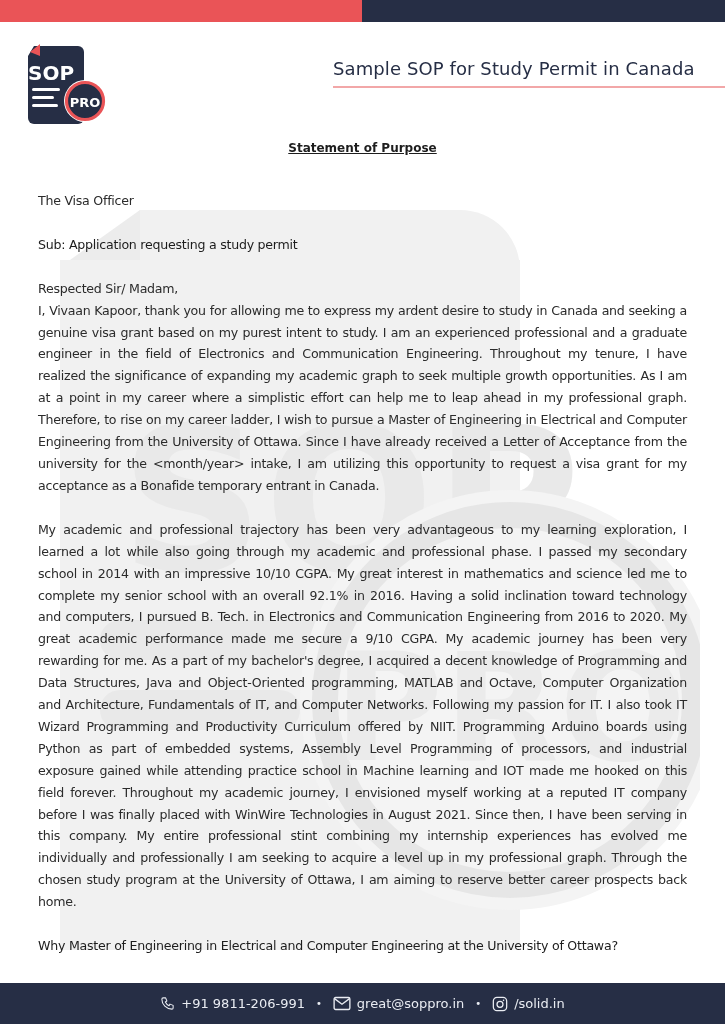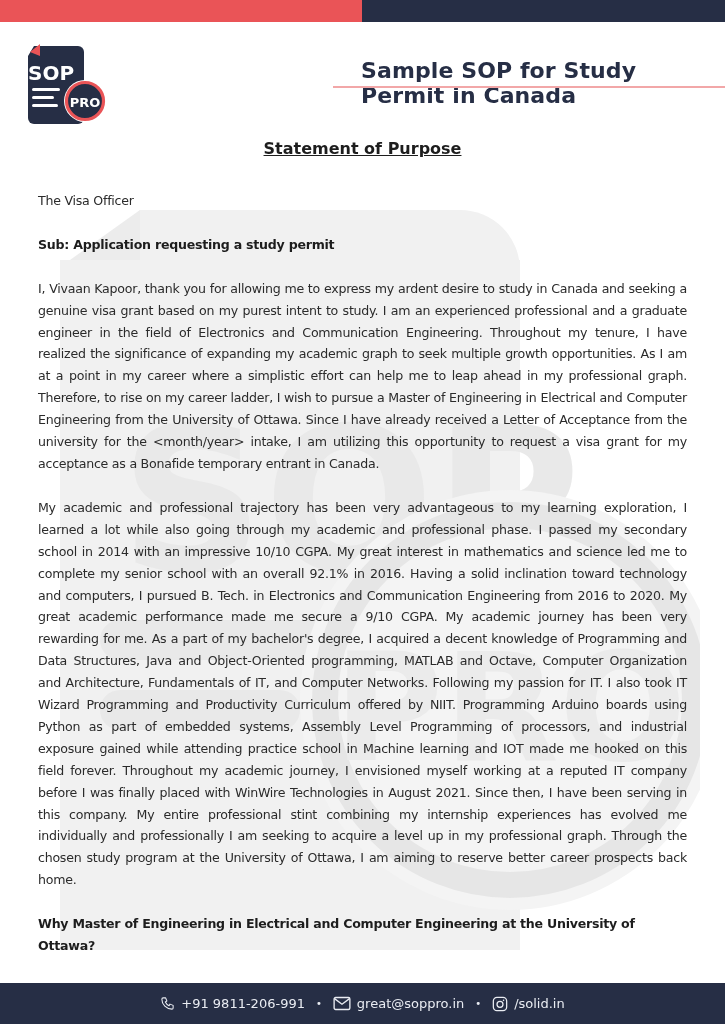--- a/index.html
+++ b/index.html
@@ -4,29 +4,29 @@
 <style>
   * { box-sizing: border-box; margin: 0; padding: 0; }
   html, body { width: 725px; height: 1024px; overflow: hidden; background: #ffffff; }
   body { position: relative; font-family: "Liberation Sans", "DejaVu Sans", sans-serif; color: #2a2a2a; }
 
   .topbar { position: absolute; left: 0; top: 0; width: 725px; height: 22px; display: flex; }
   .topbar .red { width: 362px; height: 100%; background: #ea5457; }
   .topbar .navy { flex: 1; height: 100%; background: #262e45; }
 
   .logo { position: absolute; left: 24px; top: 42px; width: 84px; height: 82px; }
-  .header-title { position: absolute; left: 333px; top: 58px; font-size: 22px; font-weight: bold; color: #262e45; letter-spacing: 0.1px; font-family: "DejaVu Sans", sans-serif; margin-left: 28px; }
+  .header-title { position: absolute; left: 333px; top: 58px; font-size: 18px; font-weight: normal; color: #262e45; letter-spacing: 0.1px; font-family: "DejaVu Sans", sans-serif; }
   .header-rule { position: absolute; left: 333px; top: 86px; width: 392px; height: 2px; background: #f2a7a8; }
 
   .watermark { position: absolute; left: 60px; top: 200px; width: 640px; height: 760px; pointer-events: none; }
 
   .content { position: absolute; left: 38px; top: 138px; width: 649px; font-size: 12.6px; line-height: 21.9px; color: #2b2b2b; font-family: "DejaVu Sans", sans-serif; letter-spacing: -0.25px; }
-  .doc-title { text-align: center; font-weight: bold; text-decoration: underline; font-size: 16px; color: #1d1d1d; margin-bottom: 24px; letter-spacing: 0; }
+  .doc-title { text-align: center; font-weight: bold; text-decoration: underline; font-size: 12px; color: #1d1d1d; margin-bottom: 24px; letter-spacing: 0; }
   .line { display: block; }
-  .bold { font-weight: bold; color: #1d1d1d; }
+  .bold { font-weight: normal; color: #1d1d1d; }
   .gap { height: 22px; }
   .para { text-align: justify; }
 
   .footer { position: absolute; left: 0; top: 983px; width: 725px; height: 41px; background: #262e45; display: flex; align-items: center; justify-content: center; gap: 9px; color: #e9ecf2; font-size: 13px; font-family: "DejaVu Sans", sans-serif; }
   .footer .item { display: flex; align-items: flex-start; gap: 6px; }
   .footer .sep { font-size: 10px; color: #e9ecf2; margin: 0 2px; }
   .footer svg { display: block; }
 </style>
 </head>
 <body>
@@ -74,20 +74,21 @@
   <div class="doc-title">Statement of Purpose</div>
 
   <div style="margin-top:30px">
     <span class="line">The Visa Officer</span>
   </div>
 
   <div class="gap"></div>
   <div class="line bold">Sub: Application requesting a study permit</div>
   <div class="gap"></div>
 
+  <div class="line">Respected Sir/ Madam,</div>
   <p class="para">I, Vivaan Kapoor, thank you for allowing me to express my ardent desire to study in Canada and seeking a genuine visa grant based on my purest intent to study. I am an experienced professional and a graduate engineer in the field of Electronics and Communication Engineering. Throughout my tenure, I have realized the significance of expanding my academic graph to seek multiple growth opportunities. As I am at a point in my career where a simplistic effort can help me to leap ahead in my professional graph. Therefore, to rise on my career ladder, I wish to pursue a Master of Engineering in Electrical and Computer Engineering from the University of Ottawa. Since I have already received a Letter of Acceptance from the university for the &lt;month/year&gt; intake, I am utilizing this opportunity to request a visa grant for my acceptance as a Bonafide temporary entrant in Canada.</p>
 
   <div class="gap"></div>
   <p class="para">My academic and professional trajectory has been very advantageous to my learning exploration, I learned a lot while also going through my academic and professional phase. I passed my secondary school in 2014 with an impressive 10/10 CGPA. My great interest in mathematics and science led me to complete my senior school with an overall 92.1% in 2016. Having a solid inclination toward technology and computers, I pursued B. Tech. in Electronics and Communication Engineering from 2016 to 2020. My great academic performance made me secure a 9/10 CGPA. My academic journey has been very rewarding for me. As a part of my bachelor's degree, I acquired a decent knowledge of Programming and Data Structures, Java and Object-Oriented programming, MATLAB and Octave, Computer Organization and Architecture, Fundamentals of IT, and Computer Networks. Following my passion for IT. I also took IT Wizard Programming and Productivity Curriculum offered by NIIT. Programming Arduino boards using Python as part of embedded systems, Assembly Level Programming of processors, and industrial exposure gained while attending practice school in Machine learning and IOT made me hooked on this field forever. Throughout my academic journey, I envisioned myself working at a reputed IT company before I was finally placed with WinWire Technologies in August 2021. Since then, I have been serving in this company. My entire professional stint combining my internship experiences has evolved me individually and professionally I am seeking to acquire a level up in my professional graph. Through the chosen study program at the University of Ottawa, I am aiming to reserve better career prospects back home.</p>
 
   <div class="gap"></div>
   <div class="line bold">Why Master of Engineering in Electrical and Computer Engineering at the University of Ottawa?</div>
 </main>
 
 <footer class="footer">

